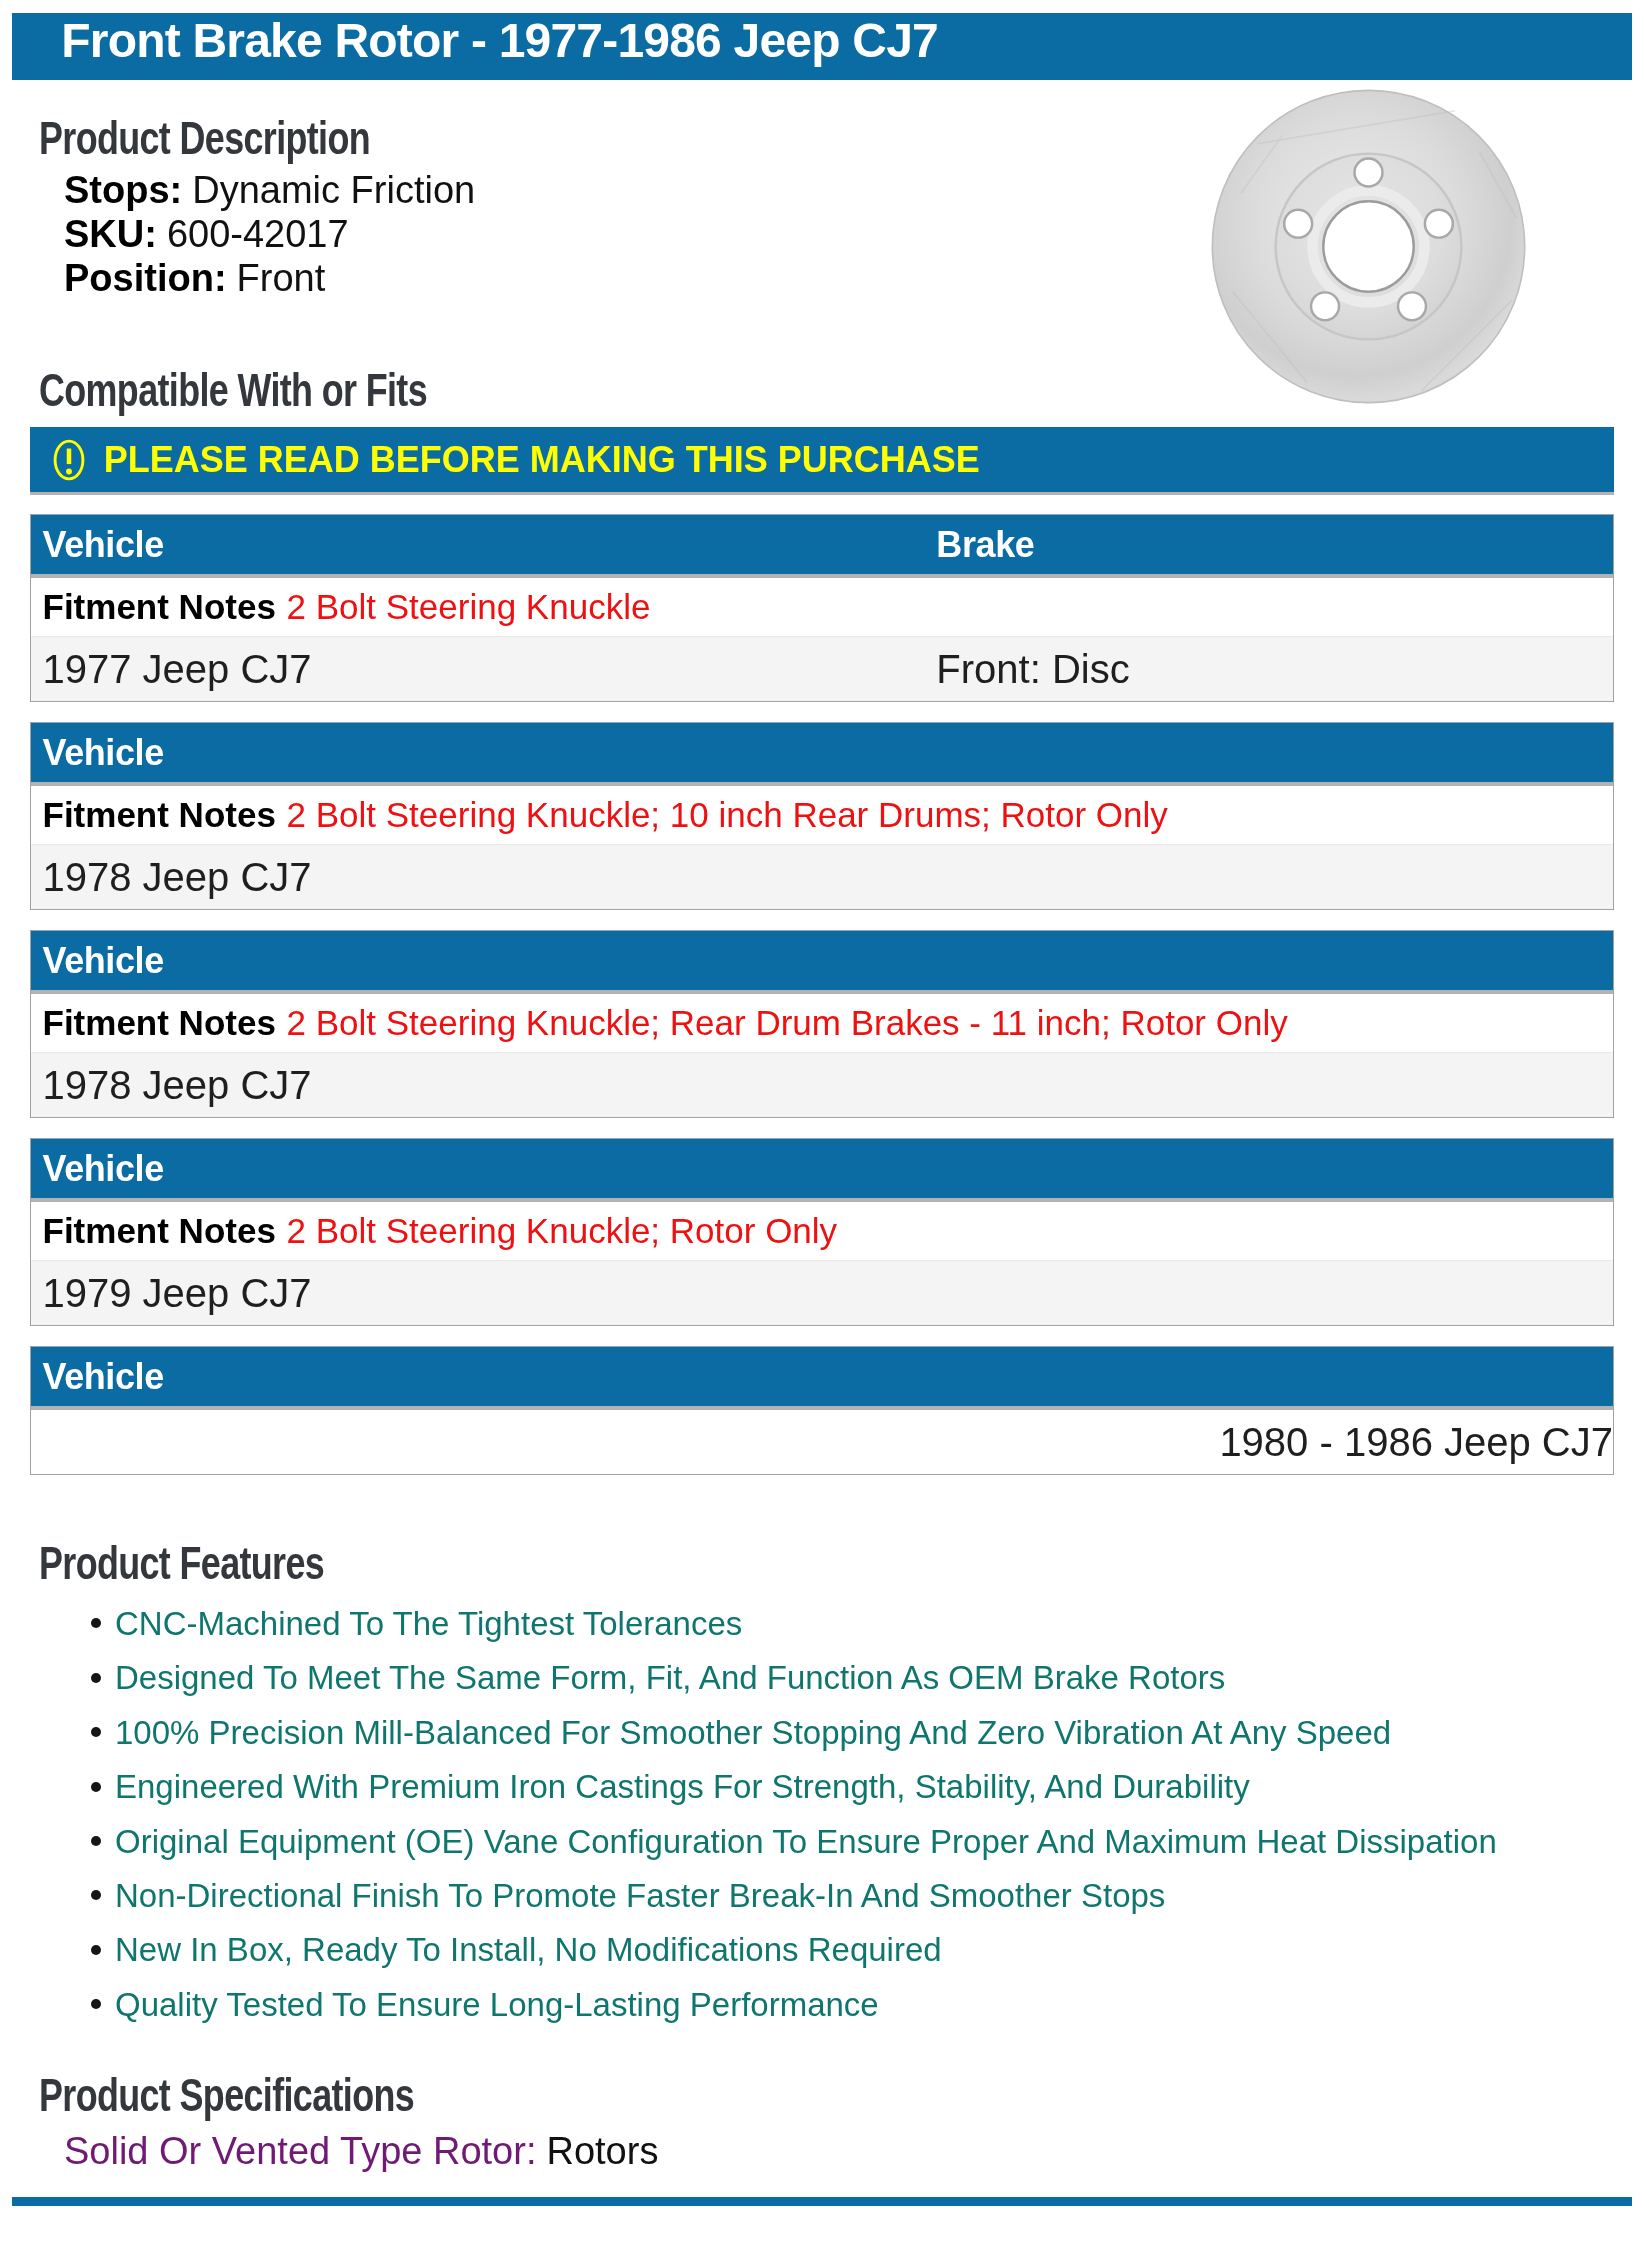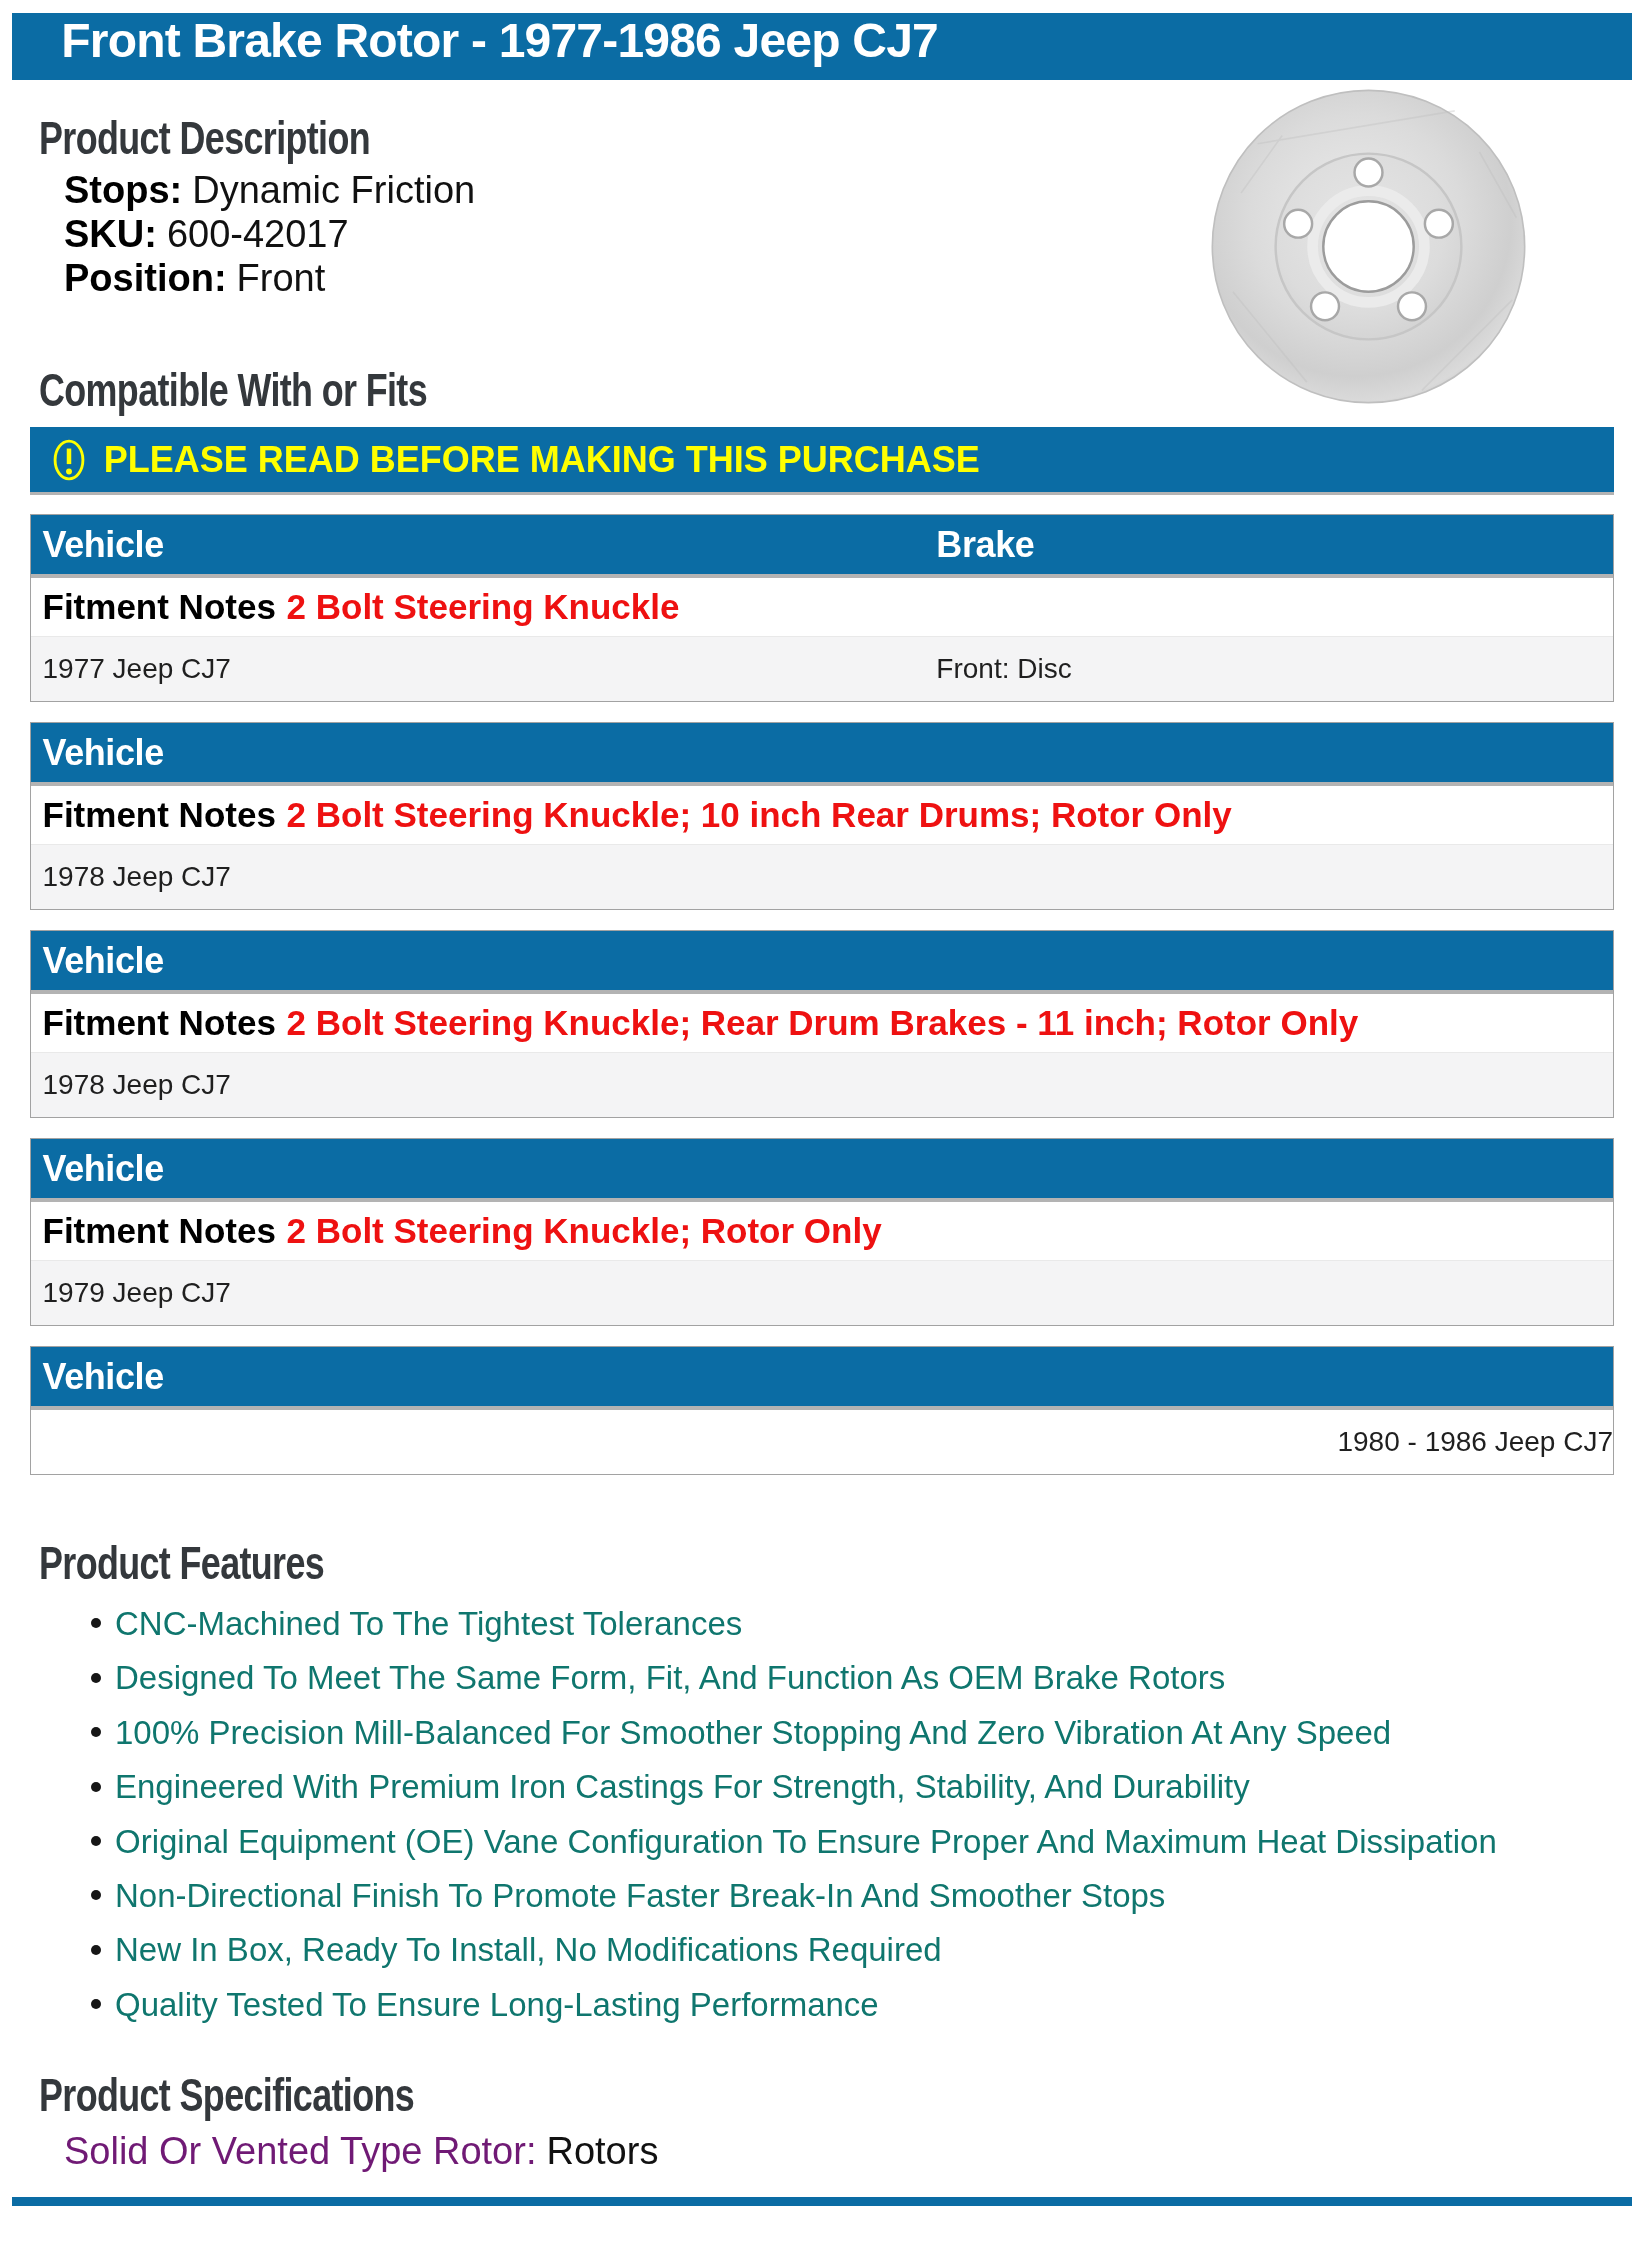--- a/index.html
+++ b/index.html
@@ -54,24 +54,24 @@
   .th{
     color:#ffffff;font-size:36px;font-weight:bold;padding-left:11.5px;
     letter-spacing:-0.4px;box-sizing:border-box;
   }
   .col-a{width:56.5%;flex:none;}
   .row-notes{
     background:#ffffff;height:58px;border-bottom:1.6px solid #e9e9e9;
     display:flex;align-items:center;font-size:35px;padding-left:11.5px;
   }
   .row-notes .lbl{font-weight:bold;color:#000;}
-  .row-notes .red{color:#ee1111;margin-left:10.7px;font-weight:bold;}
+  .row-notes .red{color:#ee1111;margin-left:10.7px;}
   .row-veh{
     background:#f4f4f5;height:64px;display:flex;align-items:center;
-    font-size:28px;color:#1f1f1f;
+    font-size:40px;color:#1f1f1f;
   }
   .row-veh .cell{padding-left:11.5px;box-sizing:border-box;}
   .vtable.plain .row-veh{background:#ffffff;justify-content:flex-end;}
   
   ul.features{margin:20.6px 0 0 0;padding:0 0 0 115px;list-style:none;}
   ul.features li{
     position:relative;font-size:33px;line-height:33px;margin:0 0 21.4px 0;color:#0f766e;
     white-space:nowrap;
   }
   ul.features li::before{

